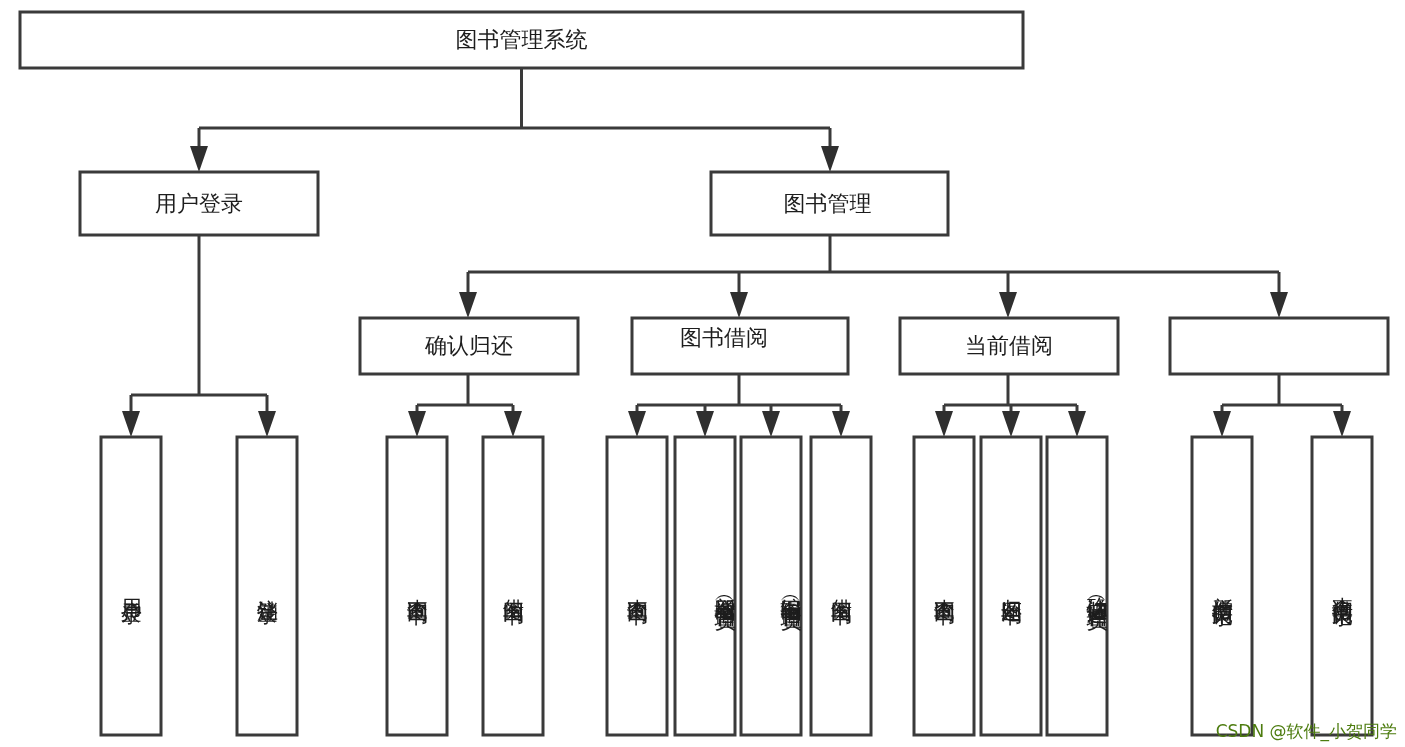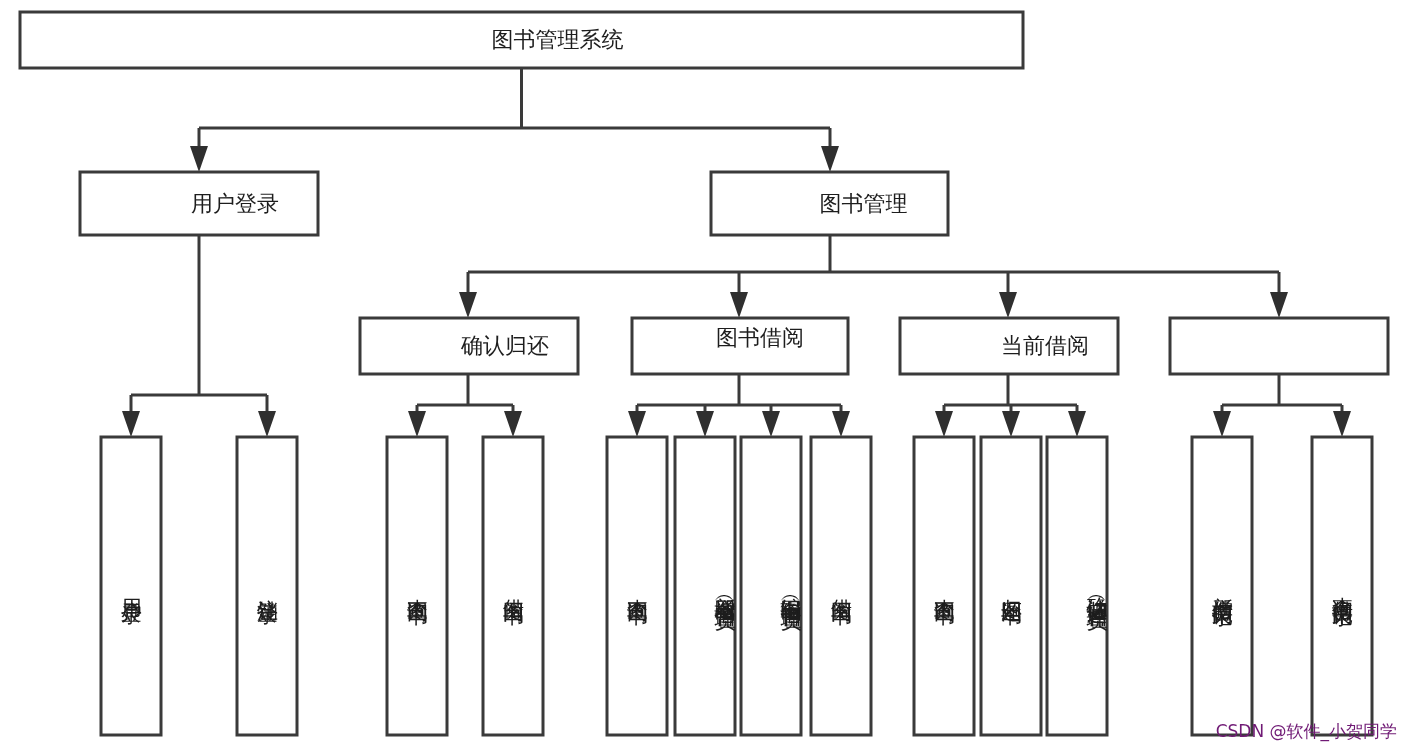--- a/index.html
+++ b/index.html
@@ -40,21 +40,21 @@
   .arrow-head {
     fill: #2f2f2f;
     stroke: none;
   }
   .watermark {
     position: absolute;
     right: 8px;
     bottom: 4px;
     font-family: "DejaVu Sans", "Liberation Sans", sans-serif;
     font-size: 17px;
-    color: #701a75;
+    color: #4d7c0f;
     white-space: nowrap;
     user-select: none;
   }
   .vbox-label {
     position: absolute;
     writing-mode: vertical-rl;
     text-orientation: upright;
     font-family: "DejaVu Sans", "Liberation Sans", sans-serif;
     font-size: 21px;
     color: #1d1d1d;
@@ -67,21 +67,20 @@
   .hbox-label {
     position: absolute;
     font-family: "DejaVu Sans", "Liberation Sans", sans-serif;
     font-size: 22px;
     color: #1d1d1d;
     display: flex;
     align-items: center;
     justify-content: center;
     white-space: nowrap;
     pointer-events: none;
-    padding-left: 36px;
   }
 </style>
 </head>
 <body>
 
 <div id="diagram-root">
 
   <svg id="flow-svg" viewBox="0 0 1405 747">
 
     <g>

